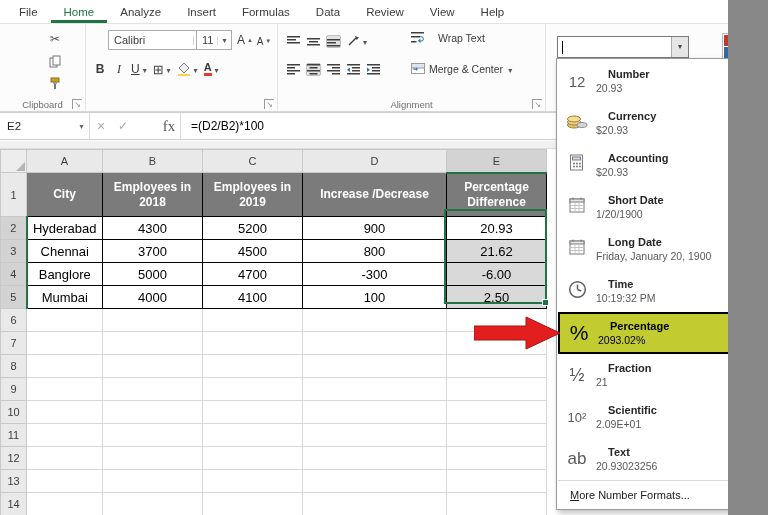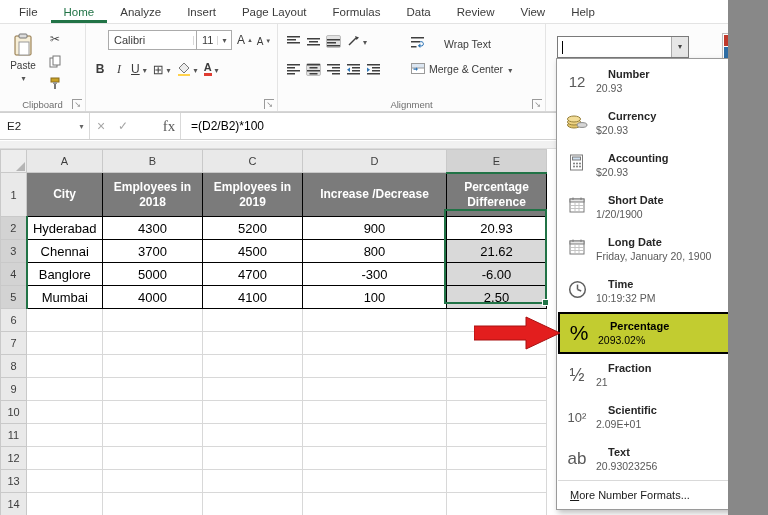--- a/index.html
+++ b/index.html
@@ -49,21 +49,21 @@
   .fontrow2 { position:absolute; left:6px; top:34px; height:22px; display:flex; align-items:center; gap:4px; }
   .btn-b { font-weight:bold; font-size:12px; width:16px; }
   .btn-i { font-style:italic; font-family:"Liberation Serif",serif; font-size:12px; width:14px; }
   .btn-u { text-decoration:underline; font-size:12px; }
   .borderico::before { content:"\229E"; font-size:13px; color:#444; }
   .fontcolor { font-size:11px; font-weight:bold; border-bottom:3px solid #e03c31; line-height:11px; }
   
   .g-align { left:278px; width:268px; }
   .alrow1 { position:absolute; left:8px; top:6px; height:22px; display:flex; align-items:center; gap:5px; }
   .alrow2 { position:absolute; left:8px; top:34px; height:22px; display:flex; align-items:center; gap:5px; }
-  .wraptext { position:absolute; left:132px; top:7px; height:20px; display:flex; align-items:flex-end; gap:20px; font-size:10.5px; }
+  .wraptext { position:absolute; left:132px; top:7px; height:20px; display:flex; align-items:flex-start; gap:14px; font-size:10.5px; }
   .mergec  { position:absolute; left:132px; top:35px; height:20px; display:flex; align-items:center; gap:4px; font-size:10.5px; }
   
   .fbar { position:absolute; top:112px; left:0; right:0; height:28px; background:#fff;
           border-top:1px solid #d0d0d0; border-bottom:1px solid #d0d0d0; display:flex; align-items:stretch; font-size:11.5px; }
   .namebox { width:74px; display:flex; align-items:center; padding-left:7px; color:#222; }
   .nbarrow { width:16px; display:flex; align-items:center; justify-content:center; color:#666; font-size:8px; border-right:1px solid #d9d9d9; }
   .nbarrow::after { content:"\25BE"; }
   .fbtns { display:flex; align-items:center; gap:0; border-right:1px solid #d9d9d9; }
   .fbtn { width:22px; text-align:center; color:#a6a6a6; font-size:12px; }
   .fbtn.x::after { content:"\00D7"; font-size:14px; }
@@ -135,42 +135,30 @@
 </head>
 <body>
 
 <div class="app">
 
   <div class="tabbar">
     <div class="tab">File</div>
     <div class="tab active">Home</div>
     <div class="tab">Analyze</div>
     <div class="tab">Insert</div>
-    <div class="tab">Page Layout</div>
     <div class="tab">Formulas</div>
     <div class="tab">Data</div>
     <div class="tab">Review</div>
     <div class="tab">View</div>
     <div class="tab">Help</div>
   </div>
 
   <div class="ribbon">
 
     <div class="rgroup g-clip">
-      <div class="rbtn pastebtn">
-        <span>
-          <svg width="20" height="24" viewBox="0 0 20 24">
-              <rect x="2" y="3" width="16" height="19" rx="1" fill="#f7efd8" stroke="#8a6d3b"></rect>
-              <rect x="6" y="1" width="8" height="4" rx="1" fill="#dcdcdc" stroke="#777"></rect>
-              <rect x="6" y="9" width="10" height="13" fill="#fff" stroke="#999"></rect>
-            </svg>
-        </span>
-        <span>Paste</span>
-        <span class="dda"></span>
-      </div>
       <div class="smallcol">
         <span class="rbtn scissors"></span>
         <span class="rbtn">
           <svg width="12" height="13">
               <rect x="1" y="3" width="7" height="9" fill="#fff" stroke="#777"></rect>
               <rect x="4" y="1" width="7" height="9" fill="#fff" stroke="#777"></rect>
             </svg>
         </span>
         <span class="rbtn">
           <svg width="12" height="13">

